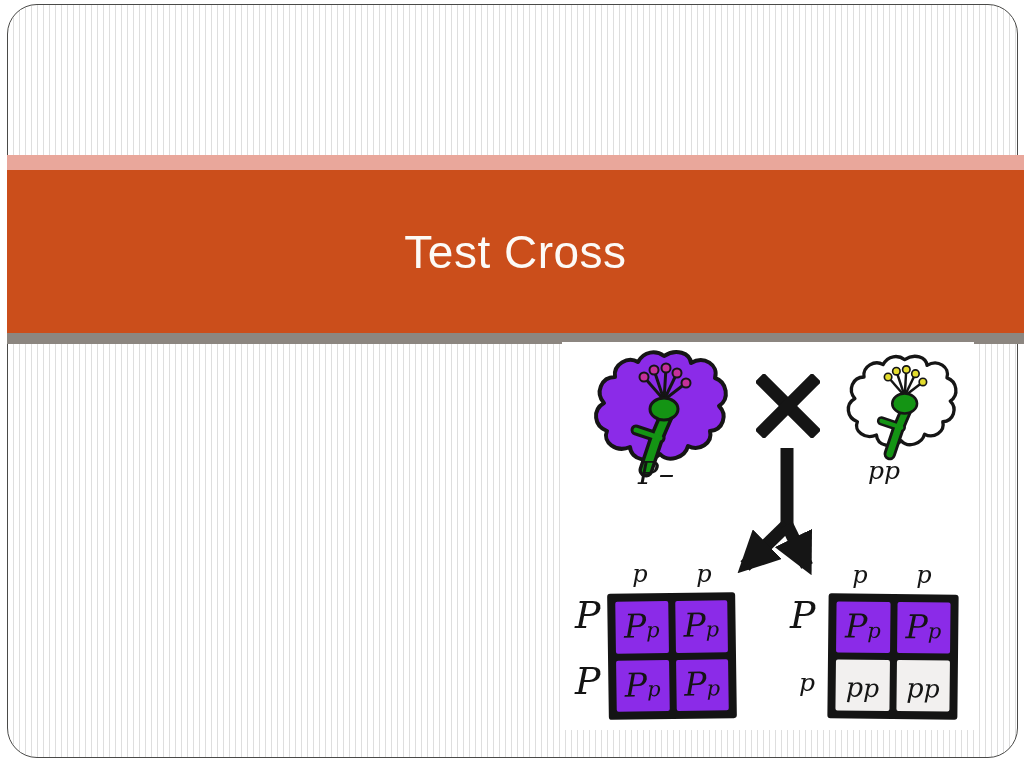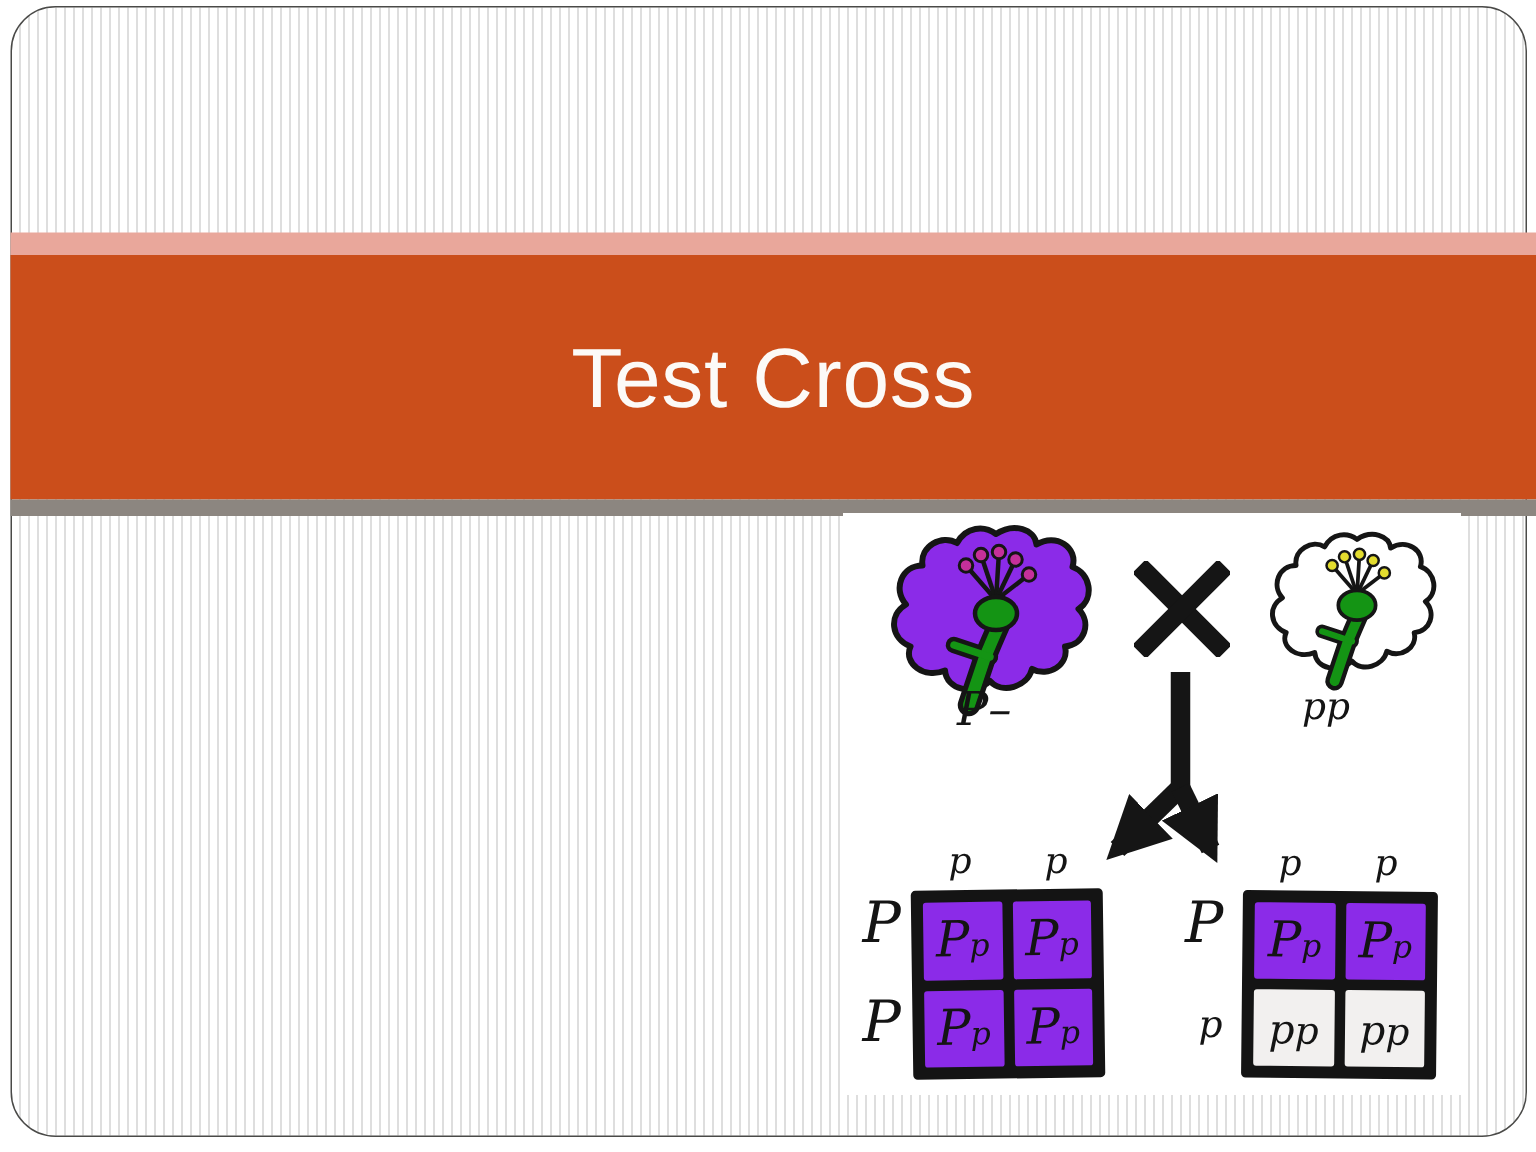--- a/index.html
+++ b/index.html
@@ -18,21 +18,21 @@
   }
 
   
   .band { position:absolute; left:7px; right:0; }
   .band-pink   { top:155px; height:15px; background:var(--pink,#e9a79b); }
   .band-orange { top:170px; height:163px; background:var(--orange,#cb4e1b);
                  display:flex; align-items:center; justify-content:center; }
   .band-gray   { top:333px; height:11px; background:var(--gray-band,#8c8680); }
 
   .slide-title {
-    margin:17px; font-size:56px; font-weight:normal; letter-spacing:0.5px;
+    margin:17px; font-size:46px; font-weight:normal; letter-spacing:0.5px;
     color:var(--title-color,#fcfaf7);
   }
 
   
   .figure {
     position:absolute; left:562px; top:342px; width:412px; height:388px;
     background:#ffffff;
   }
   .figure > * { position:absolute; }
 

